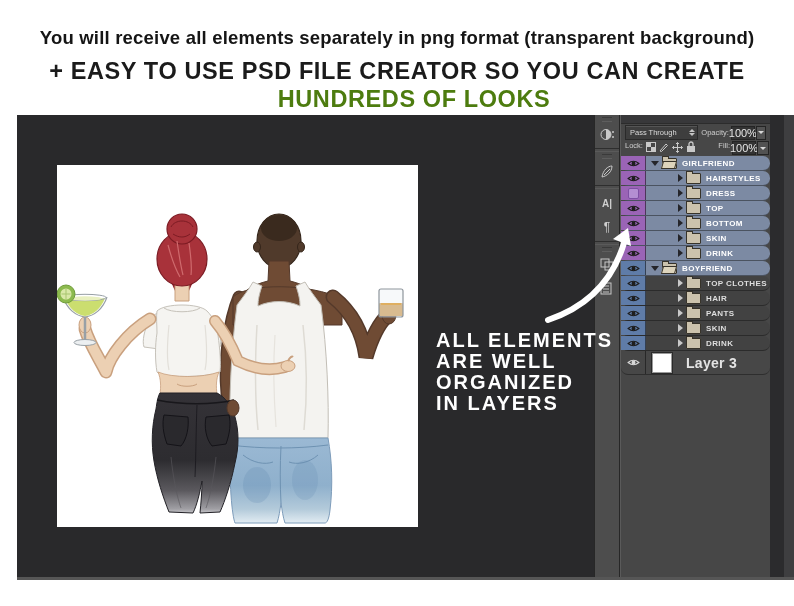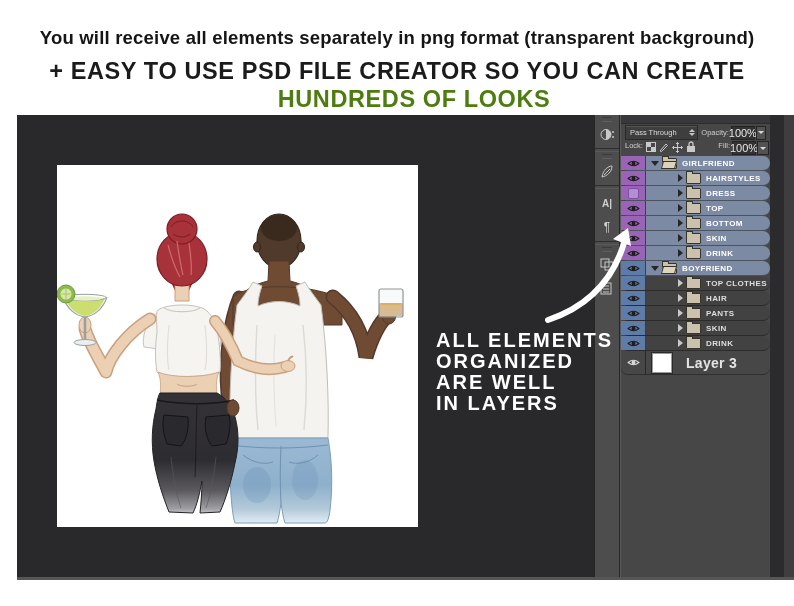--- a/index.html
+++ b/index.html
@@ -191,22 +191,22 @@
           <path d="M 158 156 C 170 170 176 184 181 196 C 197 204 214 206 228 202" fill="none" stroke="#ecd0b3" stroke-width="9" stroke-linecap="round"></path>
           <ellipse cx="231" cy="201" rx="7" ry="5.5" fill="#ecd0b3" stroke="#c9a07e"></ellipse>
           <path d="M 231 196 C 233 192 235 191 236 192" fill="none" stroke="#c9a07e" stroke-width="2"></path>
         </g>
         <ellipse cx="176" cy="243" rx="6" ry="8" fill="#6f4b34" stroke="#54392a"></ellipse>
       </svg>
     </div>
 
     <div class="note">
       <div>ALL ELEMENTS</div>
+      <div>ARE WELL</div>
       <div>ORGANIZED</div>
-      <div>ARE WELL</div>
       <div>IN LAYERS</div>
     </div>
     <svg class="arrow-svg" viewBox="0 0 140 122">
       <path d="M 31 107 Q 90 87 107 30" fill="none" stroke="#ffffff" stroke-width="6" stroke-linecap="round"></path>
       <polygon points="111,15 114,33 96,26" fill="#ffffff"></polygon>
     </svg>
 
     <div class="dock">
       <div class="grip"></div>
       <div class="dicon">

